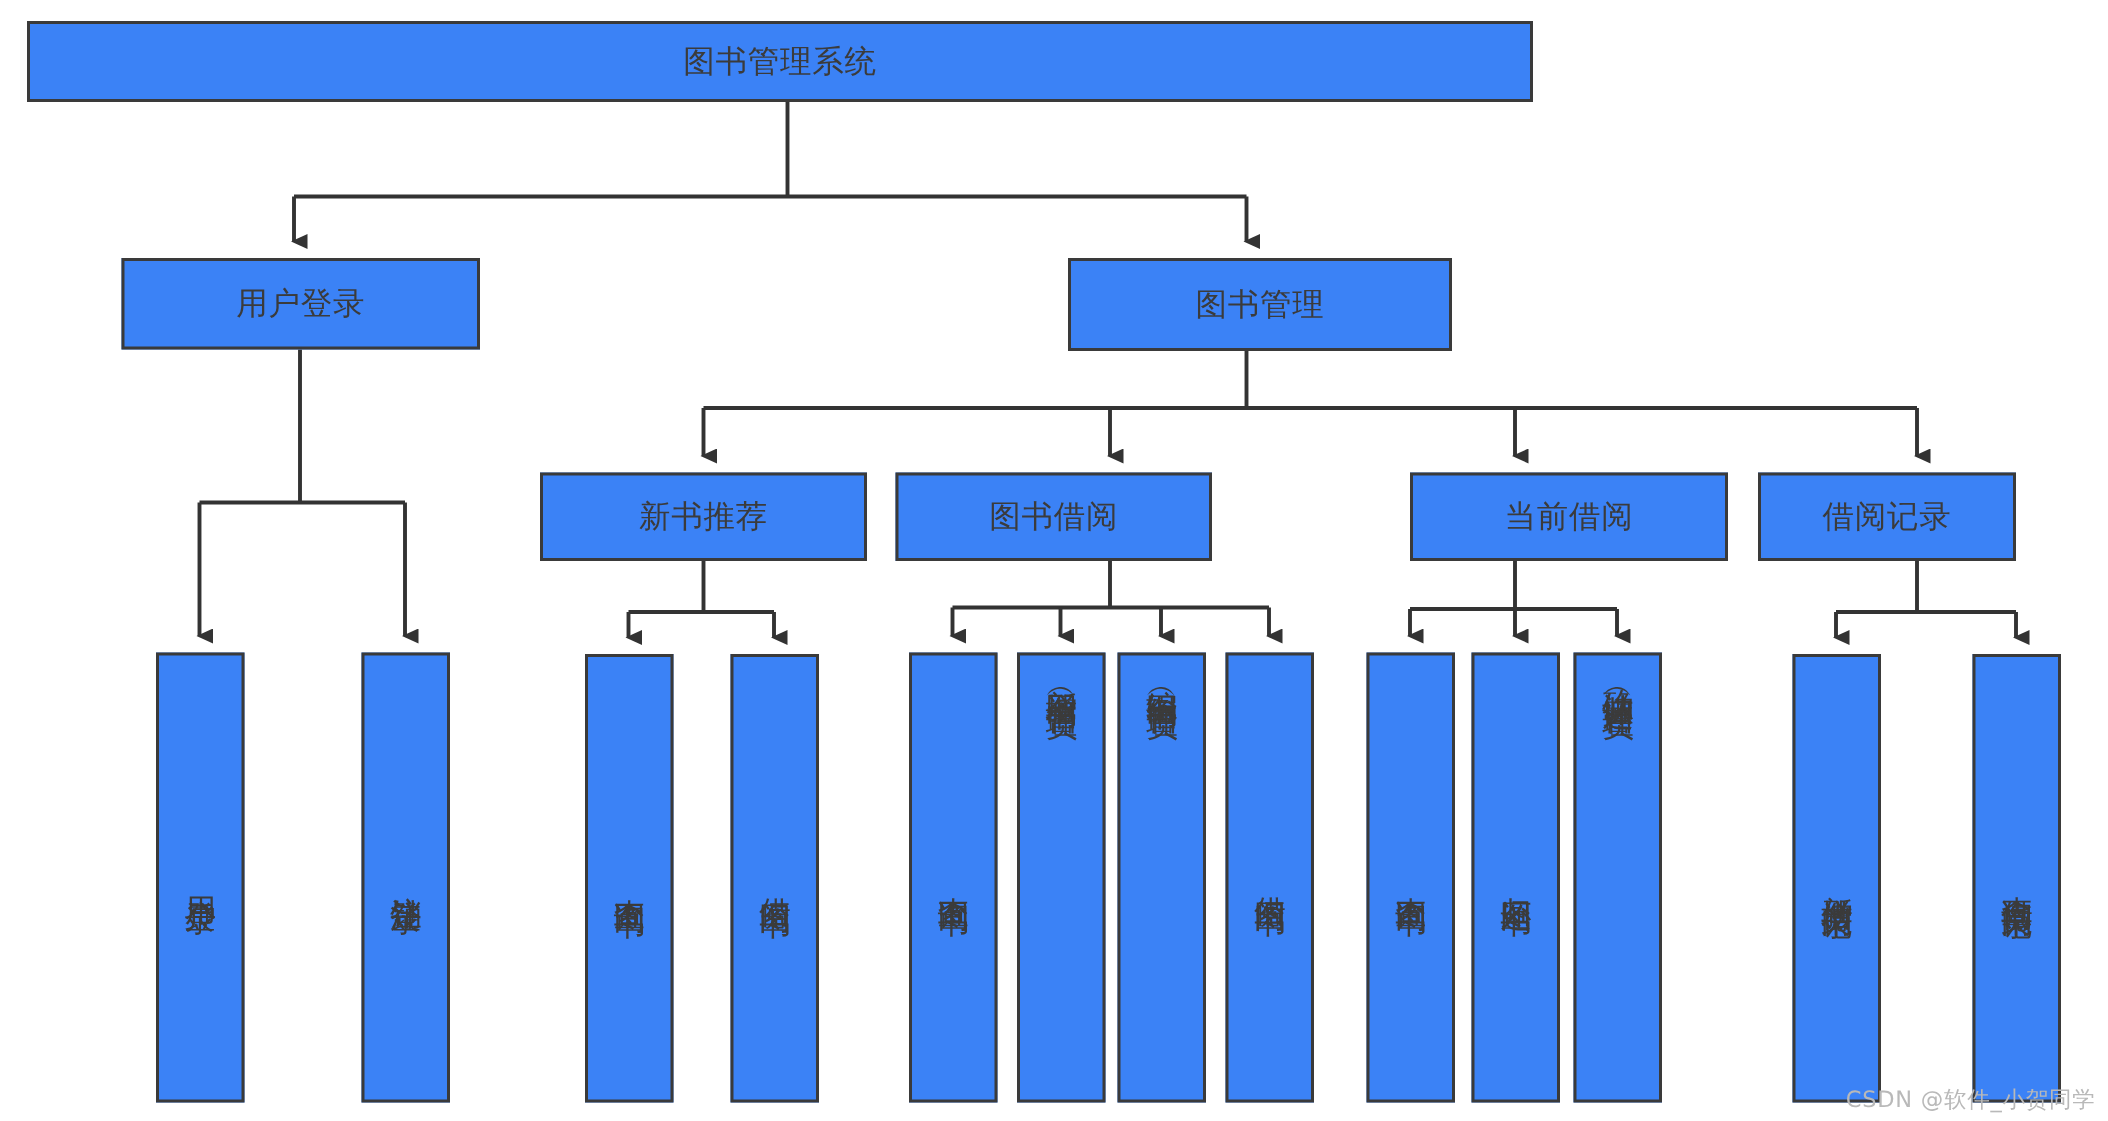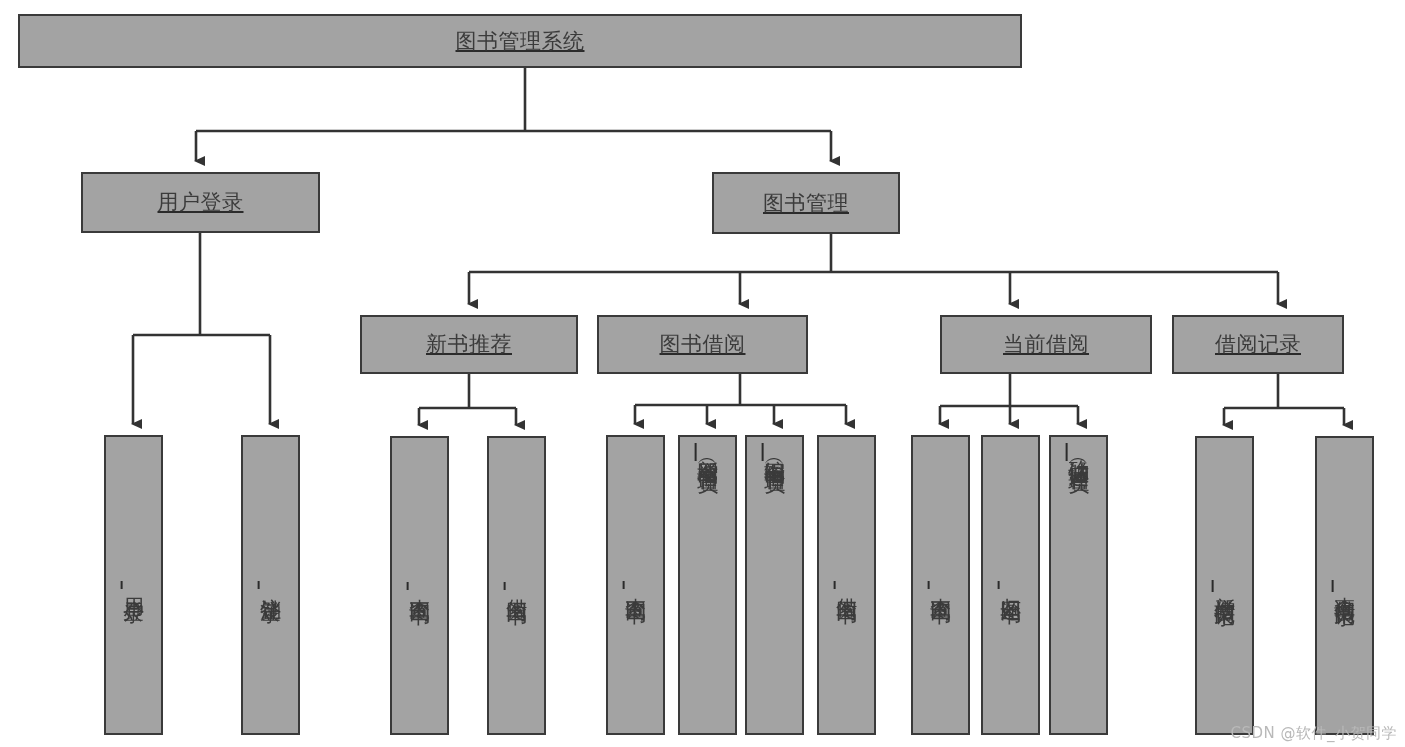--- a/index.html
+++ b/index.html
@@ -17,25 +17,24 @@
   #wires{
     position:absolute;
     left:0;top:0;
     width:1405px;height:747px;
     pointer-events:none;
   }
   .node{
     position:absolute;
     box-sizing:border-box;
     border:2.5px solid #3a3a3a;
-    background:#a3a3a3;
+    background:#3b82f6;
     display:flex;
     align-items:center;
     justify-content:center;
-    text-decoration:underline;
   }
   .node .label{
     font-size:21px;
     line-height:1.15;
     color:#3b3b3b;
     letter-spacing:0.5px;
     white-space:nowrap;
   }
   
   .node.vert{
@@ -121,21 +120,21 @@
     </g>
   </svg>
 
   <div class="node" style="left:18px;top:14px;width:1004px;height:54px;">
     <span class="label">图书管理系统</span>
   </div>
 
   <div class="node" style="left:81px;top:172px;width:239px;height:61px;">
     <span class="label">用户登录</span>
   </div>
-  <div class="node" style="left:712px;top:172px;width:188px;height:62px;">
+  <div class="node" style="left:712px;top:172px;width:256px;height:62px;">
     <span class="label">图书管理</span>
   </div>
 
   <div class="node" style="left:360px;top:315px;width:218px;height:59px;align-items:center;">
     <span class="label">新书推荐</span>
   </div>
   <div class="node" style="left:597px;top:315px;width:211px;height:59px;">
     <span class="label">图书借阅</span>
   </div>
   <div class="node" style="left:940px;top:315px;width:212px;height:59px;">

